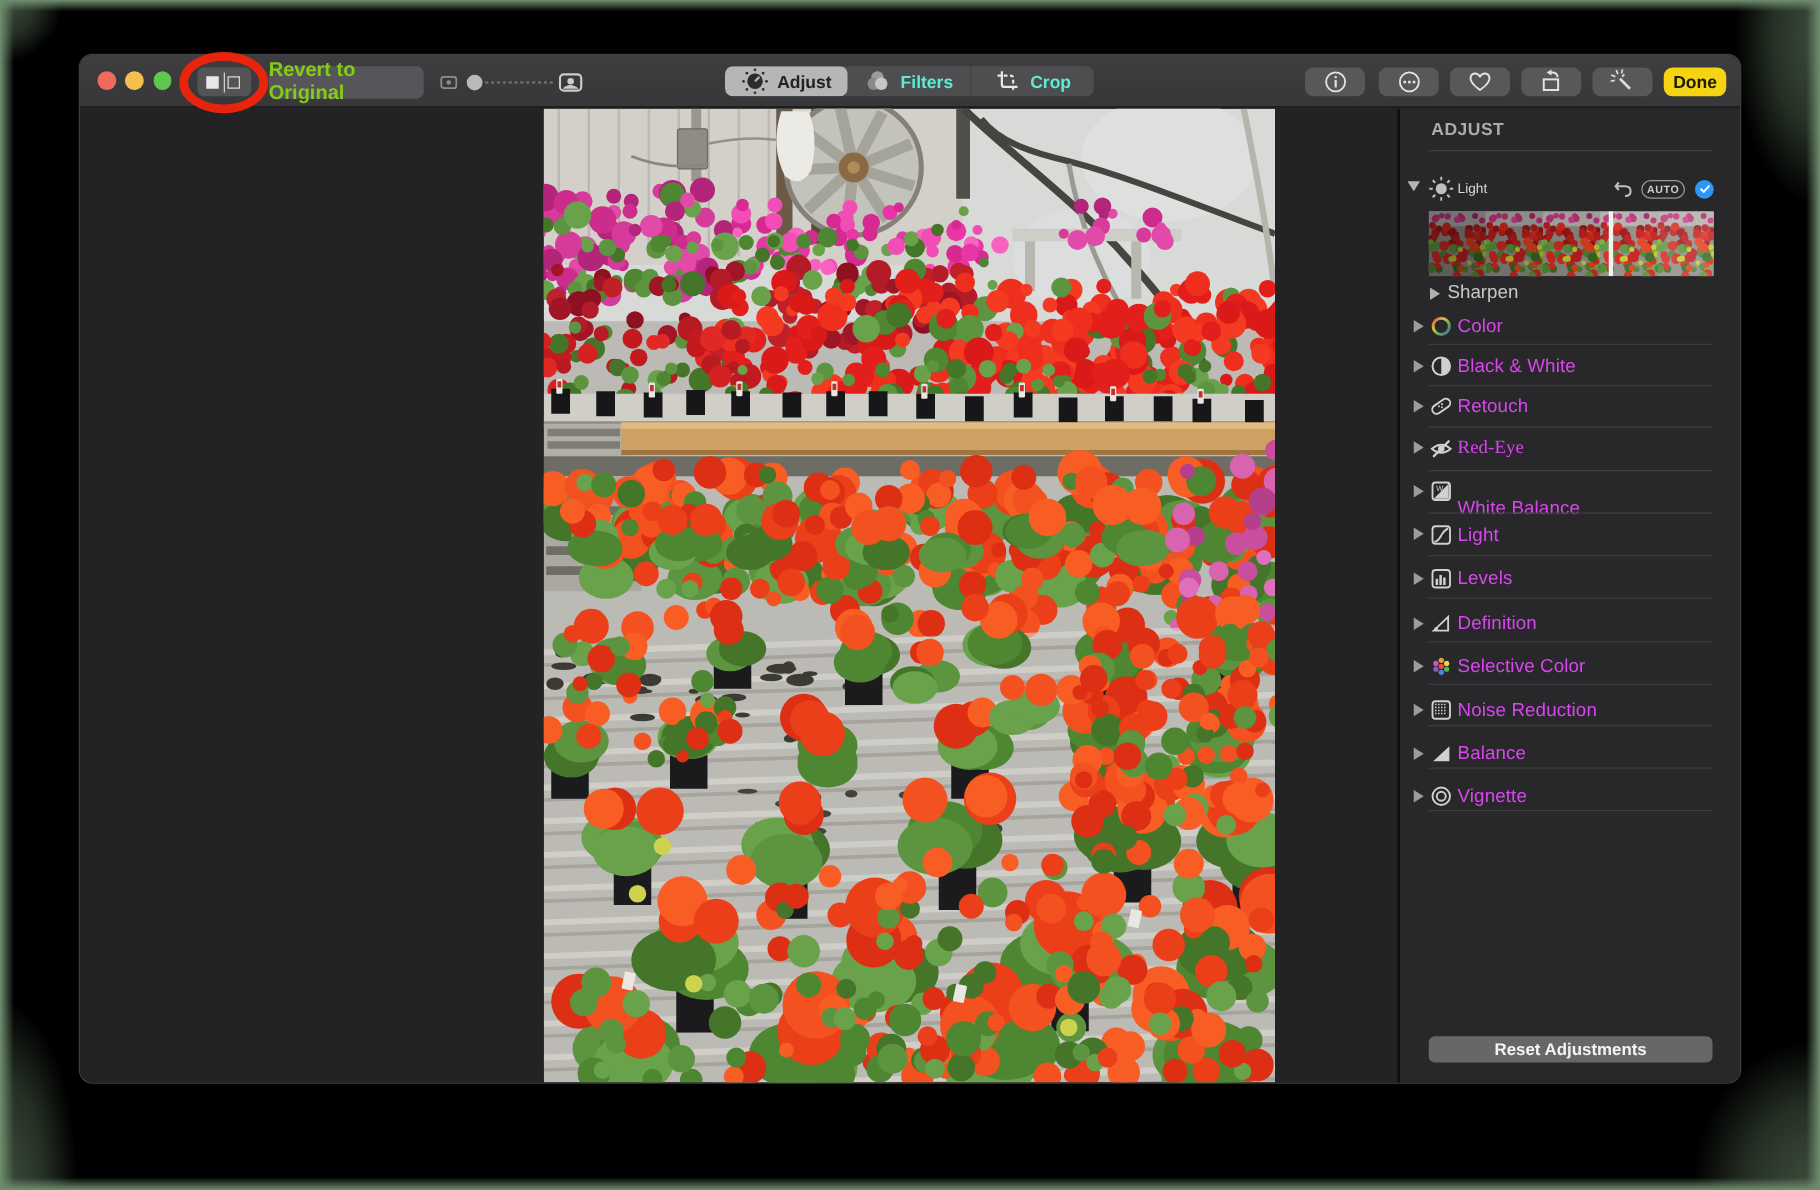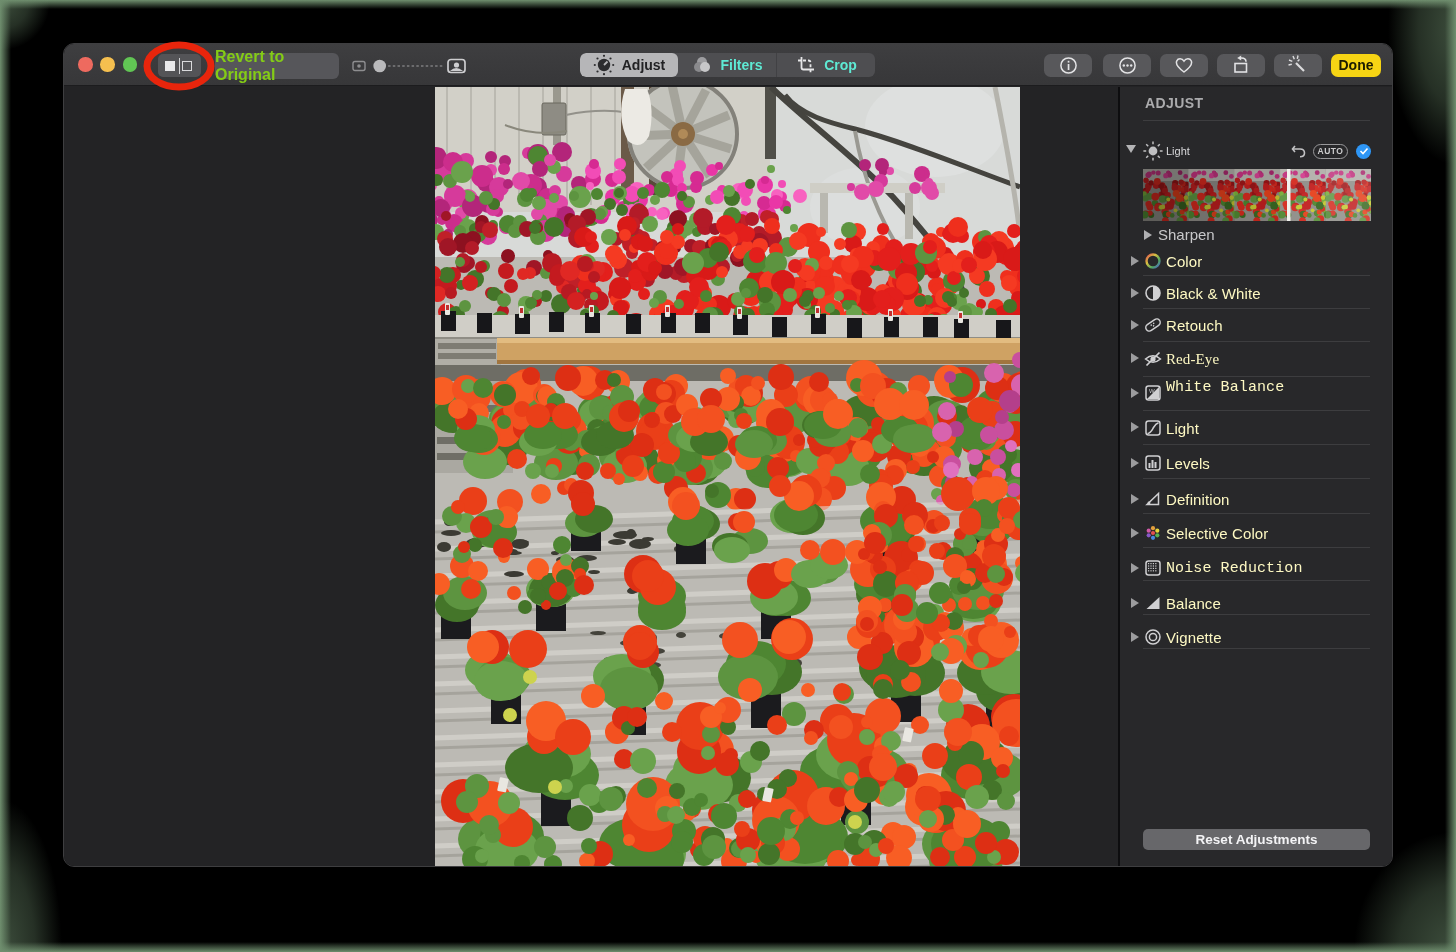--- a/index.html
+++ b/index.html
@@ -5,21 +5,21 @@
 #stage { position:absolute; inset:0; width:1456px; height:952px; }
 .abs { position:absolute; }
 #win { position:absolute; left:64px; top:44px; width:1328px; height:822px; background:#232325; border-radius:10px; overflow:hidden; outline:1px solid #3e3e40; }
 #tbar { position:absolute; left:0; top:0; width:100%; height:42px; background:linear-gradient(#3e3e40,#373739); border-bottom:1px solid #1c1c1e; }
 .tl { position:absolute; top:13px; width:14.5px; height:14.5px; border-radius:50%; }
 .btn { position:absolute; background:#56565a; border-radius:6px; color:#84cc16; font-size:16px; font-weight:600; display:flex; align-items:center; justify-content:center; }
 .ibtn { position:absolute; top:9.5px; width:48px; height:23px; background:#58585b; border-radius:6.5px; display:flex; align-items:center; justify-content:center; }
 #seg { position:absolute; left:516px; top:9px; width:295px; height:24px; background:#4e4e51; border-radius:6px; display:flex; overflow:hidden; }
 .seg { flex:1; display:flex; align-items:center; justify-content:center; gap:7px; color:#5eead4; font-size:14px; font-weight:600; }
 #side { position:absolute; left:1054px; top:43px; width:274px; height:779px; background:#28282a; border-left:2px solid #0d0d0f; color:#d2d2d4; }
-.rowtxt { position:absolute; left:46px; transform:translateY(-50%); font-size:15px; color:#fef9c3; letter-spacing:0.1px; }
+.rowtxt { position:absolute; left:46px; transform:translateY(-50%); font-size:15px; color:#d946ef; letter-spacing:0.1px; }
 .sep { position:absolute; left:23px; width:227px; height:1px; background:#3d3d3f; }
 .dis { position:absolute; width:0; height:0; }
 .icon { position:absolute; }
 </style></head><body>
 <svg id="stage" width="1456" height="952" viewBox="0 0 1456 952">
     <defs>
       <linearGradient id="gt" x1="0" y1="0" x2="0" y2="1">
         <stop offset="0" stop-color="#6f8e6e"></stop>
         <stop offset="0.25" stop-color="#6f8e6e" stop-opacity="0.75"></stop>
         <stop offset="1" stop-color="#6f8e6e" stop-opacity="0"></stop>
@@ -1947,21 +1947,21 @@
           <circle cx="9" cy="10" r="0.8"></circle>
         </g>
       </svg><div class="rowtxt" style="top:238px;">Retouch</div><div class="dis" style="left:11px;top:266.0px;border-top:5.5px solid transparent;border-bottom:5.5px solid transparent;border-left:8px solid #9c9c9e;"></div><svg class="icon" style="left:24px;top:262.5px" width="18" height="18" viewBox="0 0 18 18">
         <path d="M1.5,9 Q9,2.5 16.5,9 Q9,15.5 1.5,9 Z" fill="none" stroke="#d0d0d2" stroke-width="1.5"></path>
         <circle cx="9" cy="9" r="2.6" fill="#d0d0d2"></circle>
         <line x1="2.5" y1="15.5" x2="15.5" y2="2.5" stroke="#d0d0d2" stroke-width="1.7"></line>
       </svg><div class="rowtxt" style="top:271.5px;font-family:Liberation Serif, serif;">Red-Eye</div><div class="dis" style="left:11px;top:300.5px;border-top:5.5px solid transparent;border-bottom:5.5px solid transparent;border-left:8px solid #9c9c9e;"></div><svg class="icon" style="left:24px;top:297px" width="18" height="18" viewBox="0 0 18 18">
         <rect x="2" y="2" width="14" height="14" rx="2.5" fill="none" stroke="#d0d0d2" stroke-width="1.5"></rect>
         <path d="M15,3 L3,15 L15,15 Z" fill="#d0d0d2"></path>
         <text x="5" y="9" font-size="6" fill="#d0d0d2" font-family="Liberation Sans">W</text>
-      </svg><div class="rowtxt" style="top:300px;font-family:Liberation Mono, monospace;">White Balance</div><div class="dis" style="left:11px;top:335.0px;border-top:5.5px solid transparent;border-bottom:5.5px solid transparent;border-left:8px solid #9c9c9e;"></div><svg class="icon" style="left:24px;top:331.5px" width="18" height="18" viewBox="0 0 18 18">
+      </svg><div class="rowtxt" style="top:320px;">White Balance</div><div class="dis" style="left:11px;top:335.0px;border-top:5.5px solid transparent;border-bottom:5.5px solid transparent;border-left:8px solid #9c9c9e;"></div><svg class="icon" style="left:24px;top:331.5px" width="18" height="18" viewBox="0 0 18 18">
         <rect x="2" y="2" width="14" height="14" rx="2.5" fill="none" stroke="#d0d0d2" stroke-width="1.5"></rect>
         <path d="M3.5,14.5 C7,14 8,11 9.5,8.5 C11,6 12.5,4.5 14.5,3.8" fill="none" stroke="#d0d0d2" stroke-width="1.5"></path>
       </svg><div class="rowtxt" style="top:340.5px;">Light</div><div class="dis" style="left:11px;top:370.5px;border-top:5.5px solid transparent;border-bottom:5.5px solid transparent;border-left:8px solid #9c9c9e;"></div><svg class="icon" style="left:24px;top:367px" width="18" height="18" viewBox="0 0 18 18">
         <rect x="2" y="2" width="14" height="14" rx="2.5" fill="none" stroke="#d0d0d2" stroke-width="1.5"></rect>
         <rect x="4.5" y="9" width="2" height="5" fill="#d0d0d2"></rect>
         <rect x="7.5" y="6" width="2" height="8" fill="#d0d0d2"></rect>
         <rect x="10.5" y="8" width="2" height="6" fill="#d0d0d2"></rect>
       </svg><div class="rowtxt" style="top:376px;">Levels</div><div class="dis" style="left:11px;top:406.5px;border-top:5.5px solid transparent;border-bottom:5.5px solid transparent;border-left:8px solid #9c9c9e;"></div><svg class="icon" style="left:24px;top:403px" width="18" height="18" viewBox="0 0 18 18">
         <path d="M3,14.5 L14.5,3.5 L14.5,14.5 Z" fill="none" stroke="#d0d0d2" stroke-width="1.5"></path>
         <circle cx="5" cy="13" r="1.4" fill="#d0d0d2"></circle>
@@ -1986,21 +1986,21 @@
           <rect x="11.2" y="6.4" width="1.2" height="1.2"></rect>
           <rect x="4.0" y="8.8" width="1.2" height="1.2"></rect>
           <rect x="6.4" y="8.8" width="1.2" height="1.2"></rect>
           <rect x="8.8" y="8.8" width="1.2" height="1.2"></rect>
           <rect x="11.2" y="8.8" width="1.2" height="1.2"></rect>
           <rect x="4.0" y="11.2" width="1.2" height="1.2"></rect>
           <rect x="6.4" y="11.2" width="1.2" height="1.2"></rect>
           <rect x="8.8" y="11.2" width="1.2" height="1.2"></rect>
           <rect x="11.2" y="11.2" width="1.2" height="1.2"></rect>
         </g>
-      </svg><div class="rowtxt" style="top:481px;font-family:Liberation Mono, monospace;">Noise Reduction</div><div class="dis" style="left:11px;top:510.5px;border-top:5.5px solid transparent;border-bottom:5.5px solid transparent;border-left:8px solid #9c9c9e;"></div><svg class="icon" style="left:24px;top:507px" width="18" height="18" viewBox="0 0 18 18">
+      </svg><div class="rowtxt" style="top:481px;">Noise Reduction</div><div class="dis" style="left:11px;top:510.5px;border-top:5.5px solid transparent;border-bottom:5.5px solid transparent;border-left:8px solid #9c9c9e;"></div><svg class="icon" style="left:24px;top:507px" width="18" height="18" viewBox="0 0 18 18">
         <path d="M2.5,15 L15.5,3 L15.5,15 Z" fill="#d0d0d2"></path>
       </svg><div class="rowtxt" style="top:516px;">Balance</div><div class="dis" style="left:11px;top:544.5px;border-top:5.5px solid transparent;border-bottom:5.5px solid transparent;border-left:8px solid #9c9c9e;"></div><svg class="icon" style="left:24px;top:541px" width="18" height="18" viewBox="0 0 18 18">
         <circle cx="9" cy="9" r="7" fill="none" stroke="#d0d0d2" stroke-width="1.5"></circle>
         <circle cx="9" cy="9" r="3.6" fill="none" stroke="#d0d0d2" stroke-width="1.5"></circle>
       </svg><div class="rowtxt" style="top:550px;">Vignette</div><div class="sep" style="top:187.5px;"></div><div class="sep" style="top:220.5px;"></div><div class="sep" style="top:254px;"></div><div class="sep" style="top:288.5px;"></div><div class="sep" style="top:322.5px;"></div><div class="sep" style="top:357px;"></div><div class="sep" style="top:391px;"></div><div class="sep" style="top:425.5px;"></div><div class="sep" style="top:459.5px;"></div><div class="sep" style="top:493px;"></div><div class="sep" style="top:527px;"></div><div class="sep" style="top:561px;"></div><div class="btn" style="left:23px;top:742px;width:227px;height:21px;background:#67676a;border-radius:5px;font-size:13.5px;color:#f3f3f5;">Reset Adjustments</div></div>
   </div>
 <svg class="abs" style="left:140px;top:40px" width="78" height="52" viewBox="0 0 78 52">
     <ellipse cx="39" cy="26" rx="32" ry="21" fill="none" stroke="#e8250c" stroke-width="7"></ellipse>
   </svg>
 </body></html>

